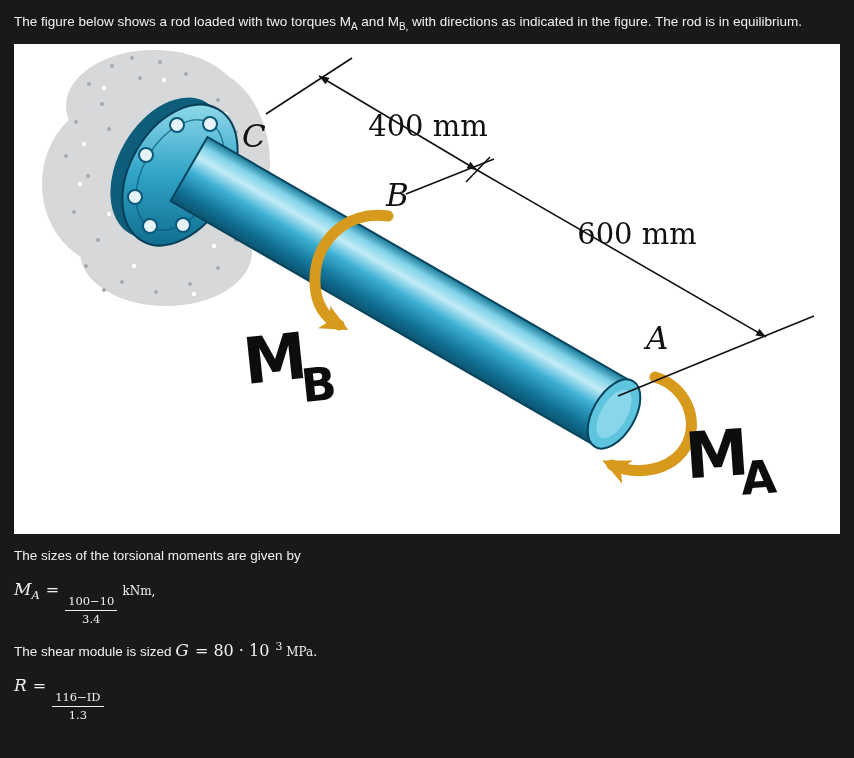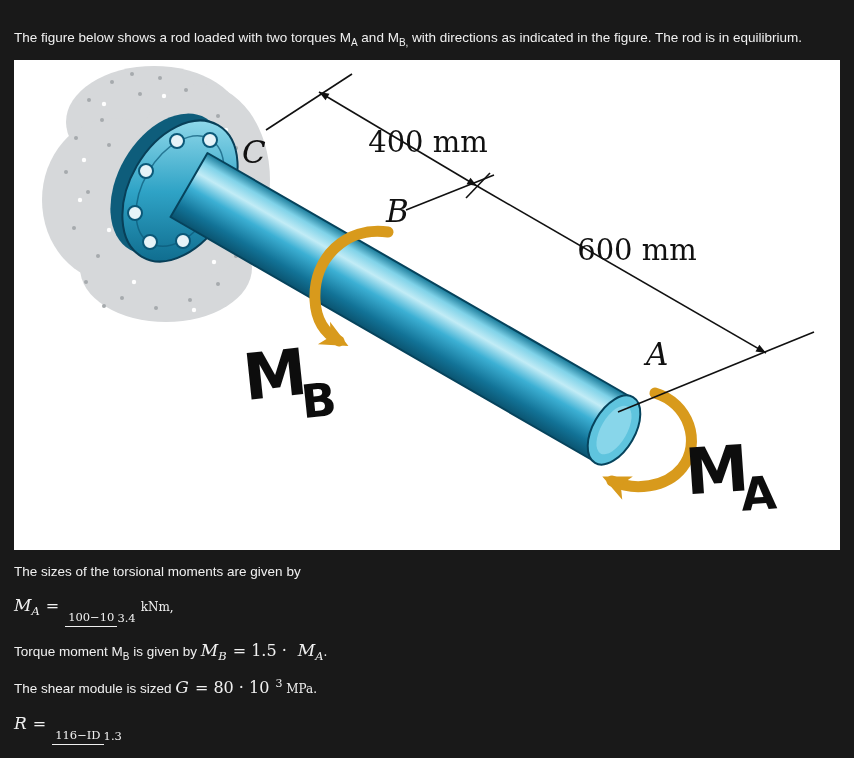--- a/index.html
+++ b/index.html
@@ -1,29 +1,29 @@
 <!DOCTYPE html>
 <html><head>
 <meta charset="utf-8">
 <style>
   html,body{margin:0;padding:0;background:#191919;}
   body{width:854px;height:758px;overflow:hidden;font-family:"Liberation Sans",sans-serif;color:#f0f0f0;}
   .page{padding:12px 14px;}
-  .intro{font-size:13.5px;line-height:1.55;margin:16px 0 10px;max-width:822px;}
+  .intro{font-size:13.5px;line-height:1.55;margin:0 0 10px;max-width:822px;}
   sub.s-sans{font-size:10px;}
   .figure-panel{width:826px;height:490px;background:#ffffff;}
   .figure-panel svg{display:block;}
   .bodytext{margin-top:12px;font-size:13.5px;line-height:1.45;}
   .bodytext p{margin:11px 0;}
   .math-line{margin:5px 0;}
   .mi{font-family:"DejaVu Serif",serif;font-style:italic;font-size:17px;}
   .msub{font-family:"DejaVu Serif",serif;font-style:italic;font-size:11.5px;vertical-align:-4px;}
   .mrel{font-family:"DejaVu Serif",serif;font-size:16px;margin:0 6px;}
   .mtext{font-family:"DejaVu Serif",serif;font-size:12px;}
-  .frac{display:inline-flex;flex-direction:row;text-align:center;vertical-align:-10px;
+  .frac{display:inline-flex;flex-direction:column;text-align:center;vertical-align:-10px;
         font-family:"DejaVu Serif",serif;font-size:11.5px;line-height:1.3;margin-right:5px;}
   .frac .num{border-bottom:1px solid #f0f0f0;padding:0 3px 1px;}
   .frac .den{padding-top:1px;}
   .msup{font-family:"DejaVu Serif",serif;font-size:11px;vertical-align:6px;}
   
   .lbl-it{font-family:"DejaVu Serif",serif;font-style:italic;font-size:31px;}
   .lbl-dim{font-family:"DejaVu Serif",serif;font-size:29px;}
   .hand-big{font-family:"DejaVu Sans",sans-serif;font-weight:700;font-size:64px;}
   .hand-sub{font-family:"DejaVu Sans",sans-serif;font-weight:700;font-size:46px;}
 </style>
@@ -159,21 +159,20 @@
   </div>
 
   <div class="bodytext">
     <p>The sizes of the torsional moments are given by</p>
 
     <p class="math-line"><span class="mi">M</span><span class="msub">A</span><span class="mrel">=</span><span class="frac">
           <span class="num">100−10</span>
           <span class="den">3.4</span>
         </span><span class="mtext">kNm,</span></p>
 
-    <p><span>Torque moment M</span><sub class="s-sans">B</sub><span> is given by </span><span class="mi">M</span><span class="msub">B</span><span class="mrel">= 1.5 · </span><span class="mi">M</span><span class="msub">A</span><span class="mtext">.</span></p>
 
     <p><span>The shear module is sized </span><span class="mi">G</span><span class="mrel">= 80 · 10</span><span class="msup">3</span><span class="mtext"> MPa.</span></p>
 
 
     <p class="math-line"><span class="mi">R</span><span class="mrel">=</span><span class="frac">
           <span class="num">116−ID</span>
           <span class="den">1.3</span>
         </span></p>
 
   </div>

